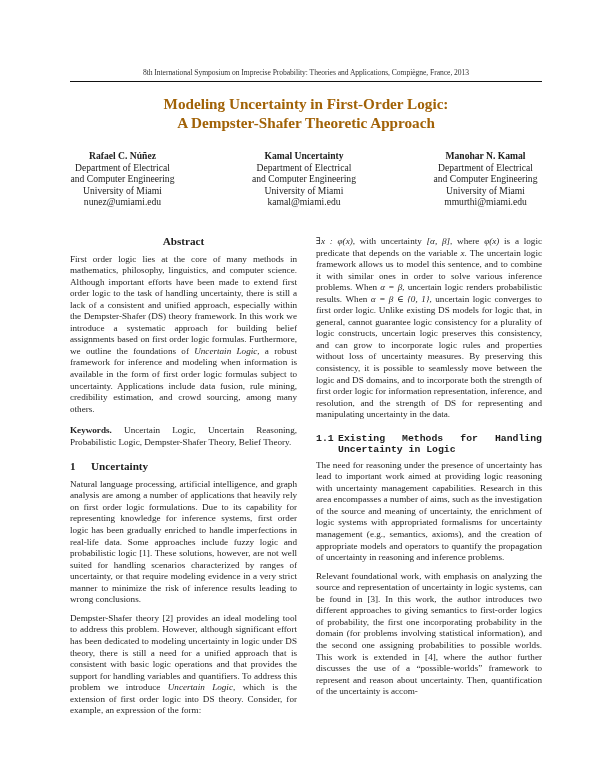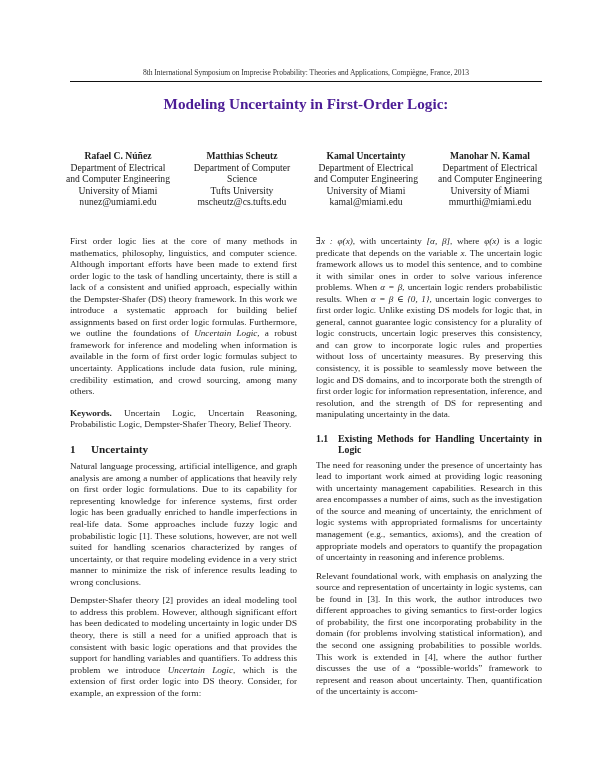--- a/index.html
+++ b/index.html
@@ -6,86 +6,81 @@
   body { width: 600px; height: 776px; position: relative; overflow: hidden;
          font-family: "Liberation Serif", "DejaVu Serif", serif; color: #1a1a1a; }
   .page { position: absolute; left: 0; top: 0; width: 600px; height: 648px; }
 
   .running-header { position: absolute; left: 70px; top: 68px; width: 472px;
     text-align: center; font-size: 7.6px; color: #333; letter-spacing: -0.05px; }
   .header-rule { position: absolute; left: 70px; top: 81px; width: 472px; height: 0;
     border-top: 1.6px solid #111; }
 
   .title { position: absolute; left: 70px; top: 94px; width: 472px; text-align: center;
-    font-weight: bold; font-size: 15.2px; line-height: 19px; color: #4c1d95; }
+    font-weight: bold; font-size: 15.2px; line-height: 19px; color: #a16207; }
 
   .authors { position: absolute; left: 62px; top: 150px; width: 484px; display: flex; justify-content: space-between; gap: 12px; }
   .author { text-align: center; font-size: 9.6px; line-height: 11.6px; color: #222; width: 121px; }
   .author .name { font-weight: bold; }
 
   .col { position: absolute; width: 227px; font-size: 9.15px; line-height: 11.55px;
     text-align: justify; color: #1e1e1e; }
   .col-left { left: 70px; top: 236px; }
   .col-right { left: 316px; top: 236px; width: 226px; }
 
   .abstract-title { text-align: center; font-weight: bold; font-size: 11.2px; margin: 0 0 6px 0; }
   p { margin: 0 0 7px 0; hyphens: auto; }
   .kw-label { font-weight: bold; }
   em { font-style: italic; }
 
   .section-heading { font-weight: bold; font-size: 11.2px; margin: 13px 0 6px 0; display: flex; }
   .section-heading .num { width: 21px; }
-  .subsection-heading { font-weight: bold; font-size: 9.8px; line-height: 11.5px; margin: 12px 0 4px 0; display: flex; }
+  .subsection-heading { font-weight: bold; font-size: 9.8px; line-height: 11.5px; margin: 12px 0 4px 0; display: flex; font-family: Liberation Mono, monospace; }
   .subsection-heading .num { width: 22px; flex: none; }
   .math { font-style: italic; }
 </style>
 </head>
 <body>
 
 <div class="page">
 
   <div class="running-header">8th International Symposium on Imprecise Probability: Theories and Applications, Compiègne, France, 2013</div>
   <div class="header-rule"></div>
 
   <div class="title">
     <div>Modeling Uncertainty in First-Order Logic:</div>
+    <div>A Dempster-Shafer Theoretic Approach</div>
   </div>
 
   <div class="authors">
     <div class="author">
       <div class="name">Rafael C. Núñez</div>
       <div>Department of Electrical</div>
       <div>and Computer Engineering</div>
       <div>University of Miami</div>
       <div>nunez@umiami.edu</div>
-    </div>
-    <div class="author">
-      <div class="name">Matthias Scheutz</div>
-      <div>Department of Computer</div>
-      <div>Science</div>
-      <div>Tufts University</div>
-      <div>mscheutz@cs.tufts.edu</div>
     </div>
     <div class="author">
       <div class="name">Kamal Uncertainty</div>
       <div>Department of Electrical</div>
       <div>and Computer Engineering</div>
       <div>University of Miami</div>
       <div>kamal@miami.edu</div>
     </div>
     <div class="author">
       <div class="name">Manohar N. Kamal</div>
       <div>Department of Electrical</div>
       <div>and Computer Engineering</div>
       <div>University of Miami</div>
       <div>mmurthi@miami.edu</div>
     </div>
   </div>
 
   <div class="col col-left">
+    <div class="abstract-title">Abstract</div>
     <p><span>First order logic lies at the core of many methods in mathematics, philosophy, linguistics, and computer science. Although important efforts have been made to extend first order logic to the task of handling uncertainty, there is still a lack of a consistent and unified approach, especially within the Dempster-Shafer (DS) theory framework. In this work we introduce a systematic approach for building belief assignments based on first order logic formulas. Furthermore, we outline the foundations of </span><em>Uncertain Logic</em><span>, a robust framework for inference and modeling when information is available in the form of first order logic formulas subject to uncertainty. Applications include data fusion, rule mining, credibility estimation, and crowd sourcing, among many others.</span></p>
     <p style="margin-top:10px;"><span class="kw-label">Keywords.</span><span> Uncertain Logic, Uncertain Reasoning, Probabilistic Logic, Dempster-Shafer Theory, Belief Theory.</span></p>
 
     <div class="section-heading">
       <span class="num">1</span>
       <span>Uncertainty</span>
     </div>
     <p>Natural language processing, artificial intelligence, and graph analysis are among a number of applications that heavily rely on first order logic formulations. Due to its capability for representing knowledge for inference systems, first order logic has been gradually enriched to handle imperfections in real-life data. Some approaches include fuzzy logic and probabilistic logic [1]. These solutions, however, are not well suited for handling scenarios characterized by ranges of uncertainty, or that require modeling evidence in a very strict manner to minimize the risk of inference results leading to wrong conclusions.</p>
     <p><span>Dempster-Shafer theory [2] provides an ideal modeling tool to address this problem. However, although significant effort has been dedicated to modeling uncertainty in logic under DS theory, there is still a need for a unified approach that is consistent with basic logic operations and that provides the support for handling variables and quantifiers. To address this problem we introduce </span><em>Uncertain Logic</em><span>, which is the extension of first order logic into DS theory. Consider, for example, an expression of the form:</span></p>
   </div>

